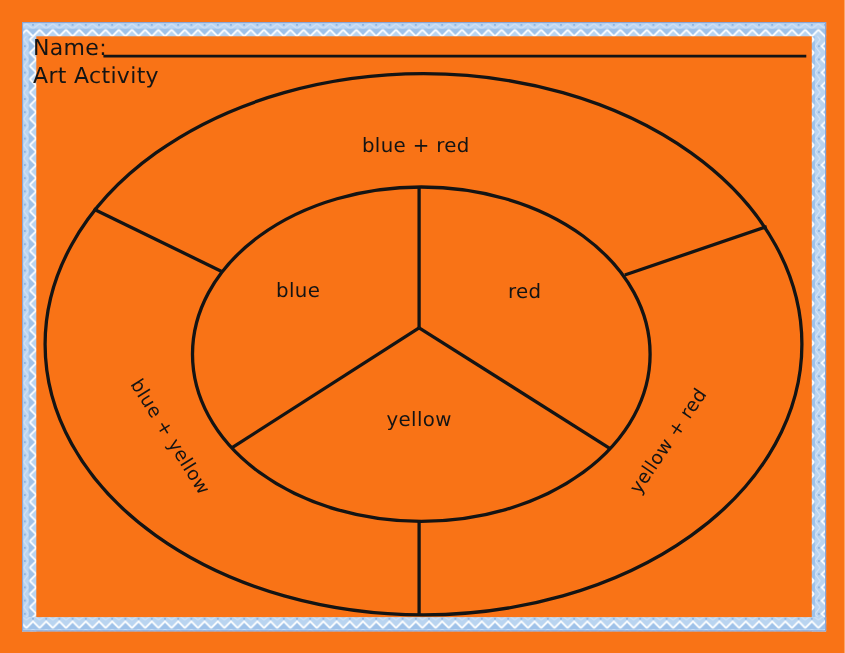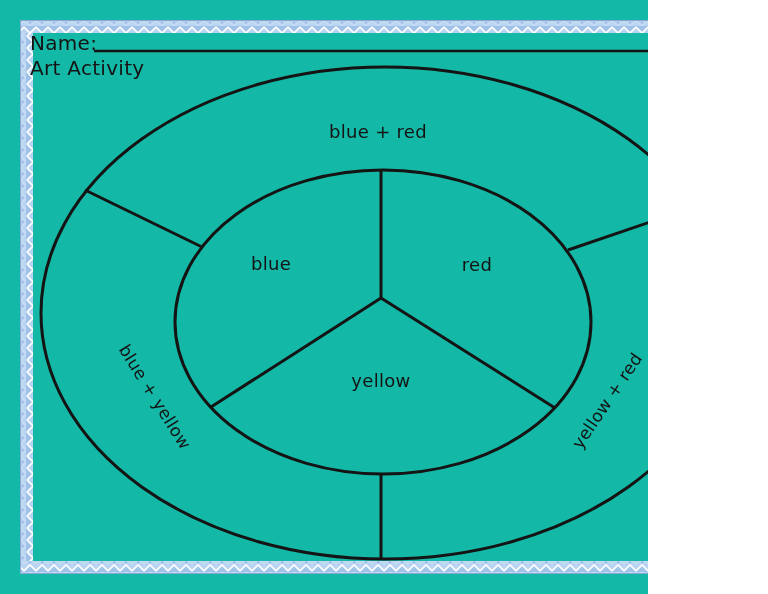--- a/index.html
+++ b/index.html
@@ -1,19 +1,19 @@
 <!DOCTYPE html>
 <html><head>
 <meta charset="utf-8">
 <style>
   html,body { margin:0; padding:0; background:#ffffff; }
   .page {
     position:relative;
-    width:648px; height:594px;
-    background:#14b8a6;
+    width:768px; height:594px;
+    background:#f97316;
     overflow:hidden;
     text-align:center;
   }
   svg { display:block; }
   .txt {
     font-family:"DejaVu Sans", sans-serif;
     fill:#141414;
     letter-spacing:0.3px;
   }
   .t20 { font-size:20px; }

